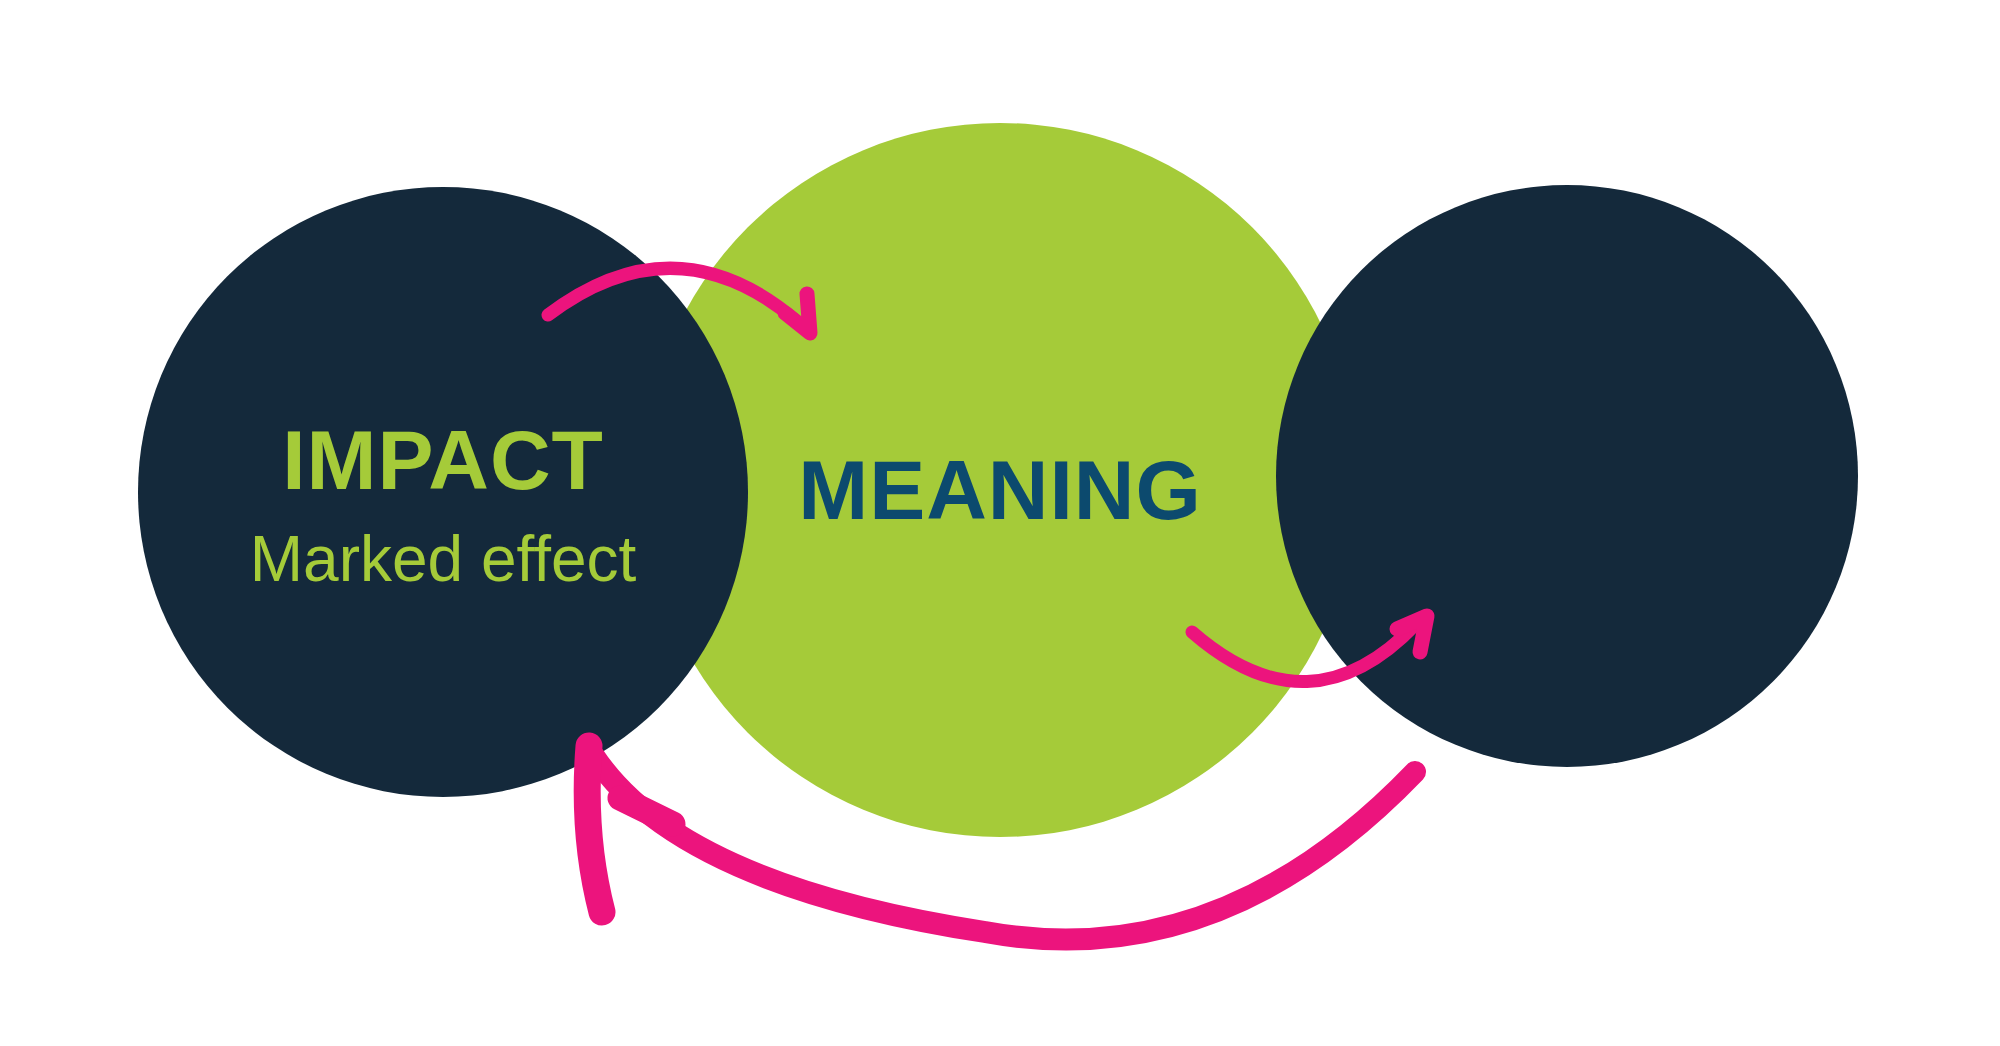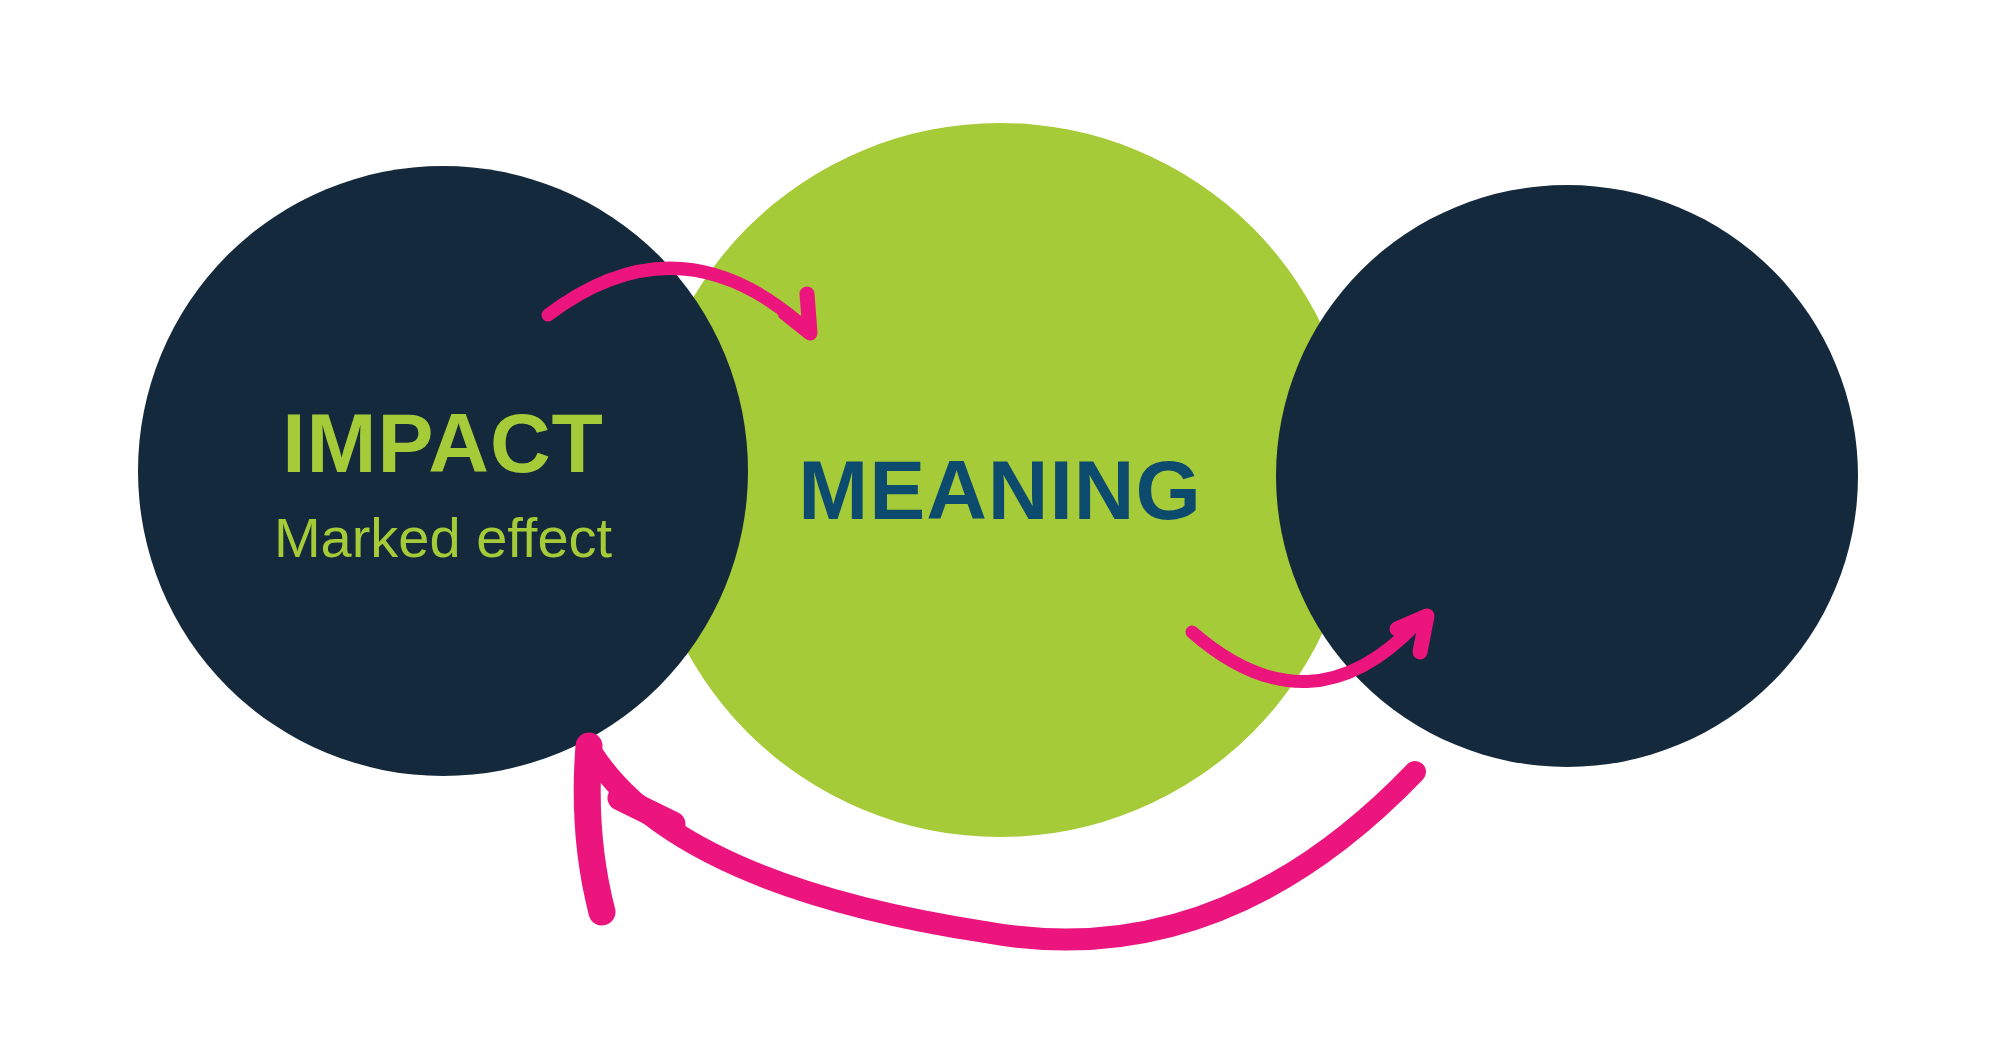--- a/index.html
+++ b/index.html
@@ -27,21 +27,21 @@
   .circle-green {
     left: 643px;
     top: 123px;
     width: 714px;
     height: 714px;
     background: #a5cb39;
     z-index: 1;
   }
   .circle-navy-left {
     left: 138px;
-    top: 166px;
+    top: 187px;
     width: 610px;
     height: 610px;
     background: #14293b;
     z-index: 2;
   }
   .circle-navy-right {
     left: 1276px;
     top: 185px;
     width: 582px;
     height: 582px;
@@ -54,21 +54,21 @@
   .circle-green .text-block {
     margin-top: 20px;
   }
   .circle-title {
     font-size: 84px;
     font-weight: 800;
     line-height: 1;
     letter-spacing: 1px;
   }
   .circle-subtitle {
-    font-size: 56px;
+    font-size: 64px;
     font-weight: 500;
     line-height: 1.1;
     margin-top: 22px;
   }
   .circle-navy-left .circle-title,
   .circle-navy-left .circle-subtitle,
   .circle-navy-right .circle-title,
   .circle-navy-right .circle-subtitle {
     color: #a5cb39;
   }

